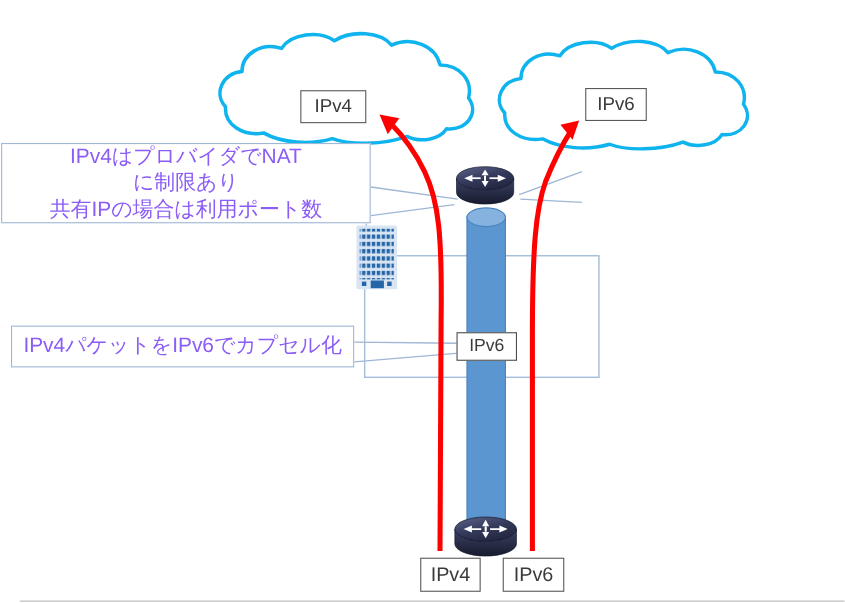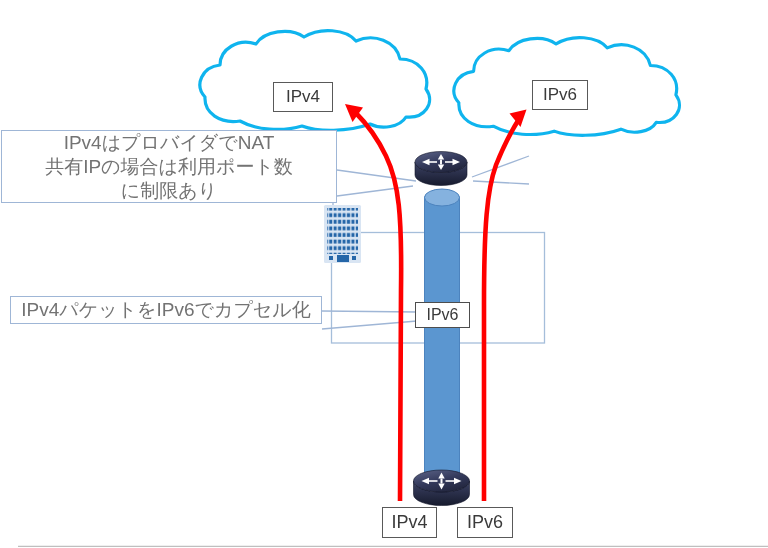--- a/index.html
+++ b/index.html
@@ -5,29 +5,29 @@
   html,body{margin:0;padding:0;background:#fff;}
   .stage{
     position:relative;width:768px;height:548px;background:#ffffff;overflow:hidden;
     font-family:"Liberation Sans","DejaVu Sans",sans-serif;color:#262626;
   }
   .stage svg{position:absolute;left:0;top:0;}
   .box{
     position:absolute;display:flex;align-items:center;justify-content:center;
     background:#ffffff;box-sizing:border-box;text-align:center;
   }
-  .callout{border:1.4px solid #9FB6D6;font-size:19px;line-height:24px;color:#737373;align-items:center;}
+  .callout{border:1.4px solid #9FB6D6;font-size:19px;line-height:24px;color:#8b5cf6;align-items:center;}
   .label{border:1.6px solid #595959;font-size:17px;color:#3a3a3a;}
   .callout .lines div{white-space:nowrap;}
   
   .nat-note{left:1px;top:130px;width:336px;height:73px;}
   
   .v6-note{left:529px;top:152px;width:238px;height:35px;}
   
-  .encap-note{left:10px;top:296px;width:312px;height:28px;font-size:19px;}
+  .encap-note{left:10px;top:296px;width:312px;height:38px;font-size:19px;}
   
   .cloud-ipv4{left:273px;top:82px;width:60px;height:30px;}
   .cloud-ipv6{left:532px;top:80px;width:56px;height:30px;}
   
   .tun-label{left:415px;top:302px;width:55px;height:26px;font-size:16px;border-color:#4d4d4d;}
   
   .ep-ipv4{left:382px;top:507px;width:55px;height:31px;font-size:18px;}
   .ep-ipv6{left:457px;top:507px;width:56px;height:31px;font-size:18px;}
 </style>
 </head>
@@ -122,22 +122,22 @@
       <path d="M484,501 L484,305 C484,225 487,190 496,165 C504,145 512,130 519,119" fill="none" stroke="#FF0000" stroke-width="4.6"></path>
       <polygon points="526.5,109.5 509.5,113.5 520.5,127" fill="#FF0000"></polygon>
     </g>
 
     <line x1="18" y1="546.4" x2="768" y2="546.4" stroke="#BFBFBF" stroke-width="1.2"></line>
   </svg>
 
   <div class="box callout nat-note">
     <div class="lines">
       <div>IPv4はプロバイダでNAT</div>
+      <div>に制限あり</div>
       <div>共有IPの場合は利用ポート数</div>
-      <div>に制限あり</div>
     </div>
   </div>
 
 
   <div class="box callout encap-note">
     <span>IPv4パケットをIPv6でカプセル化</span>
   </div>
 
   <div class="box label cloud-ipv4">
     <span>IPv4</span>

